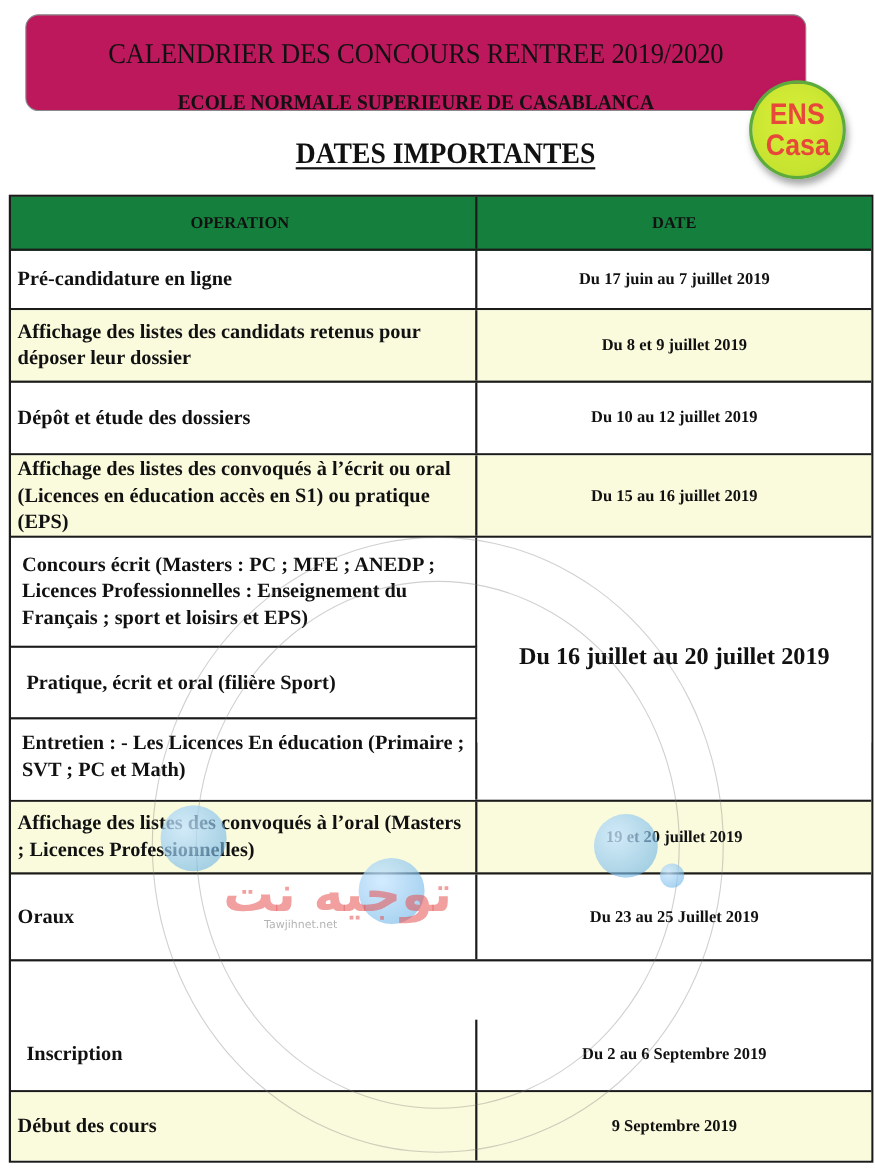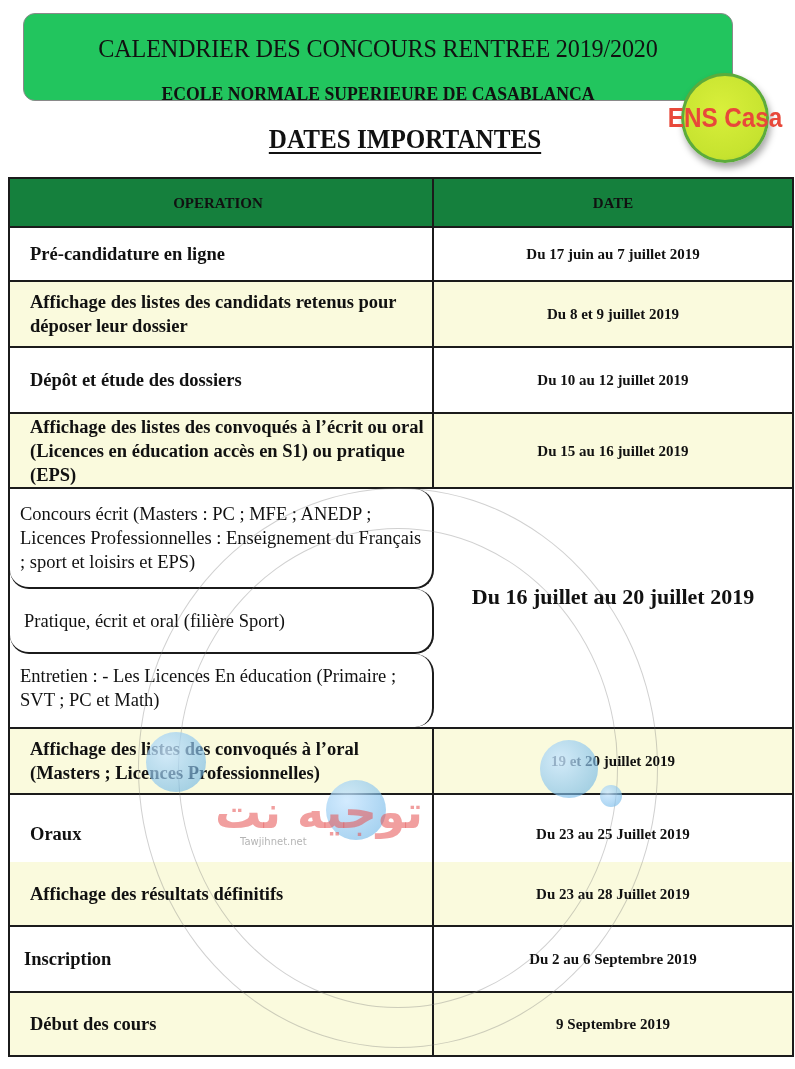--- a/index.html
+++ b/index.html
@@ -2,85 +2,85 @@
 <html><head>
 <meta charset="utf-8">
 <style>
   html, body { margin: 0; padding: 0; }
   body {
     width: 795px; height: 1069px; background: #ffffff; position: relative; overflow: hidden;
     font-family: "Liberation Serif", "DejaVu Serif", serif; color: #111;
   }
   .title-box {
     position: absolute; left: 23px; top: 13px; width: 710px; height: 88px;
-    background: #22c55e; border: 1px solid #8a8a8a; border-radius: 12px; box-sizing: border-box;
+    background: #be185d; border: 1px solid #8a8a8a; border-radius: 12px; box-sizing: border-box;
     text-align: center;
   }
   .title-main {
     position: absolute; left: 0; right: 0; top: 22px; font-size: 26px; line-height: 26px;
     transform: scaleX(0.93); letter-spacing: -0.2px;
   }
   .title-sub {
     position: absolute; left: 0; right: 0; top: 70px; font-size: 19px; font-weight: bold; line-height: 20px;
     transform: scaleX(0.93);
   }
   .ens-logo {
     position: absolute; left: 681px; top: 73px; width: 88px; height: 90px; border-radius: 50%;
     background: radial-gradient(circle at 45% 40%, #d9ef3b 0%, #c6e32f 70%, #9fcb35 100%);
     border: 3px solid #5cab3c; box-sizing: border-box;
     box-shadow: 2px 5px 7px rgba(0,0,0,0.35);
-    display: flex; align-items: center; justify-content: center;
+    display: flex; flex-direction: column; align-items: center; justify-content: center;
     font-family: "Liberation Sans", "DejaVu Sans", sans-serif; font-weight: bold; color: #e8483a;
   }
   .ens-logo span { display: block; font-size: 27px; line-height: 28px; transform: scaleX(0.9); }
   .dates-title {
     position: absolute; left: 0; width: 810px; top: 124px; text-align: center;
     font-size: 27px; font-weight: bold; line-height: 30px; text-decoration: underline;
     text-decoration-thickness: 2px; text-underline-offset: 4px; transform: scaleX(0.93);
   }
   .table {
     position: absolute; left: 8px; top: 177px; width: 786px; height: 880px;
     border: 2px solid #1b1b1b; box-sizing: border-box;
   }
   .row { position: absolute; left: 0; right: 0; border-bottom: 2px solid #1b1b1b; box-sizing: border-box; }
   .row.last { border-bottom: none; }
   .row.hl { background: #fafadd; }
   .row.hdr { background: #15803d; }
   .cell-op {
     position: absolute; left: 0; top: 0; bottom: 0; width: 424px; border-right: 2px solid #1b1b1b; box-sizing: border-box;
-    display: flex; align-items: center; padding-left: 20px; padding-right: 6px;
+    display: flex; align-items: center; padding-left: 6px; padding-right: 6px;
     font-size: 18.5px; font-weight: bold; line-height: 24px;
   }
   .cell-date {
     position: absolute; left: 424px; right: 0; top: 0; bottom: 0;
     display: flex; align-items: center; justify-content: center; text-align: center;
     font-size: 15px; font-weight: bold; line-height: 24px;
   }
   .hdr .cell-op { justify-content: center; padding-left: 0; font-size: 15px; }
   .hdr .cell-date { font-size: 15px; }
   .sub-op {
     position: absolute; left: 0; width: 424px; border-right: 2px solid #1b1b1b; border-bottom: 2px solid #1b1b1b;
     box-sizing: border-box; display: flex; align-items: center; padding-left: 10px; padding-right: 6px;
-    font-size: 18.5px; font-weight: normal; line-height: 24px; background: #fff; border-radius: 19px;
+    font-size: 18.5px; font-weight: bold; line-height: 24px; background: #fff;
   }
   .sub-op.last { border-bottom: none; }
   .merged-date {
     position: absolute; left: 424px; right: 0; top: 310px; height: 186px;
     display: flex; align-items: flex-start; justify-content: center; padding-top: 96px; box-sizing: border-box;
     font-size: 22px; font-weight: bold; line-height: 24px; background: #fff;
   }
   .indent-left { padding-left: 14px !important; }
   
   .wm-circle {
     position: absolute; left: 138px; top: 488px; width: 520px; height: 560px; border-radius: 50%;
     border: 1.5px solid rgba(120,120,120,0.35); pointer-events: none; box-sizing: border-box;
   }
   .wm-circle.inner { left: 178px; top: 528px; width: 440px; height: 480px; }
   .wm-text {
-    position: absolute; left: 215px; top: 785px; font-family: "DejaVu Sans", sans-serif; font-size: 46px; font-weight: bold;
+    position: absolute; left: 203px; top: 785px; font-family: "DejaVu Sans", sans-serif; font-size: 46px; font-weight: bold;
     color: rgba(230,80,80,0.55); pointer-events: none; direction: rtl;
   }
   .wm-bubble { position: absolute; border-radius: 50%; background: radial-gradient(circle at 35% 35%, rgba(200,230,255,0.8), rgba(70,160,220,0.55)); pointer-events: none; }
   .wm-small { position: absolute; font-family: "DejaVu Sans", sans-serif; font-size: 10px; color: rgba(130,130,130,0.6); pointer-events: none; }
 </style>
 </head>
 <body>
 
 <div class="title-box">
   <div class="title-main">CALENDRIER DES CONCOURS RENTREE 2019/2020</div>
@@ -133,24 +133,20 @@
       <span style="display:block;">Affichage des listes des convoqués à l’oral (Masters ; Licences Professionnelles)</span>
     </div>
     <div class="cell-date">19 et 20  juillet 2019</div>
   </div>
 
   <div class="row" style="top:616px;height:79px;">
     <div class="cell-op">Oraux</div>
     <div class="cell-date">Du 23 au 25 Juillet 2019</div>
   </div>
 
-  <div class="row hl" style="top:683px;height:65px;">
-    <div class="cell-op">Affichage des résultats définitifs</div>
-    <div class="cell-date">Du 23 au 28 Juillet 2019</div>
-  </div>
 
   <div class="row" style="top:748px;height:66px;">
     <div class="cell-op indent-left">Inscription</div>
     <div class="cell-date">Du  2 au 6 Septembre 2019</div>
   </div>
 
   <div class="row hl last" style="top:814px;height:62px;">
     <div class="cell-op">Début des cours</div>
     <div class="cell-date">9 Septembre 2019</div>
   </div>

